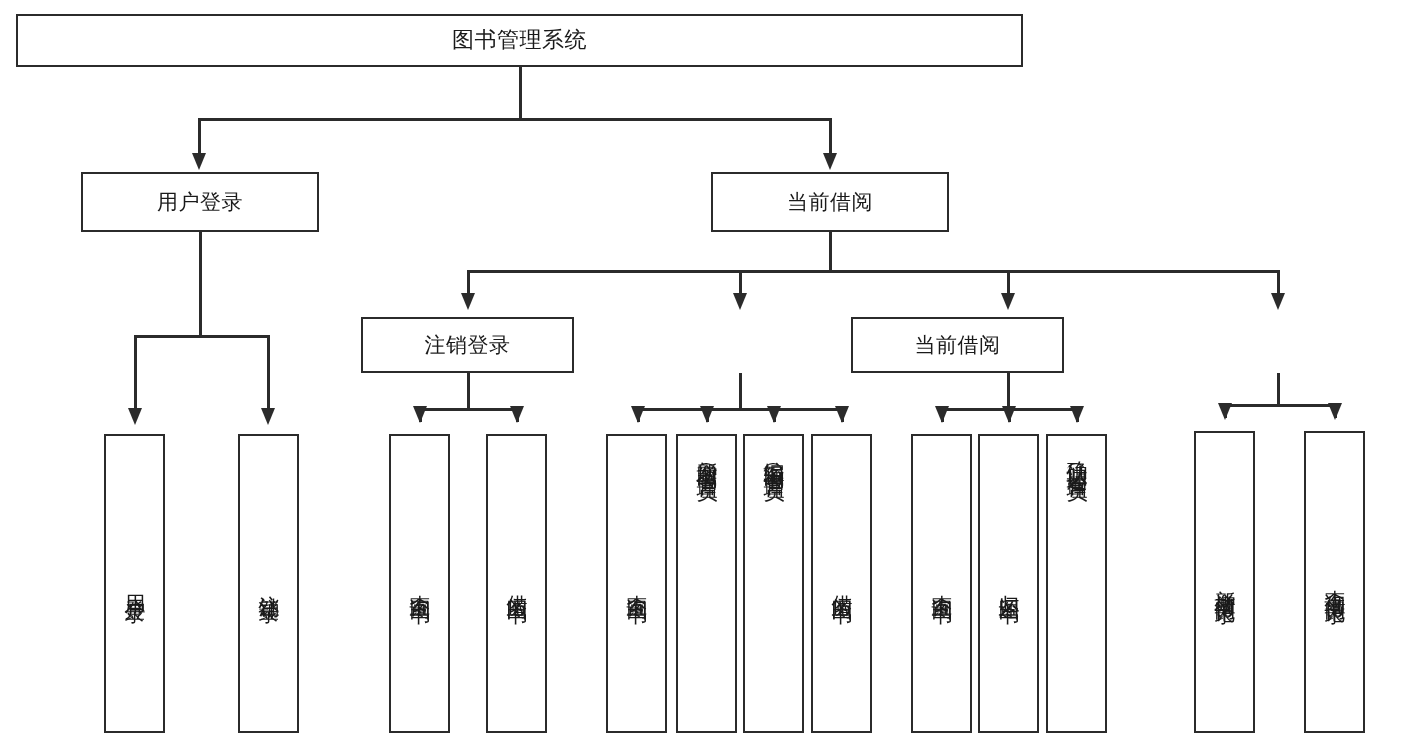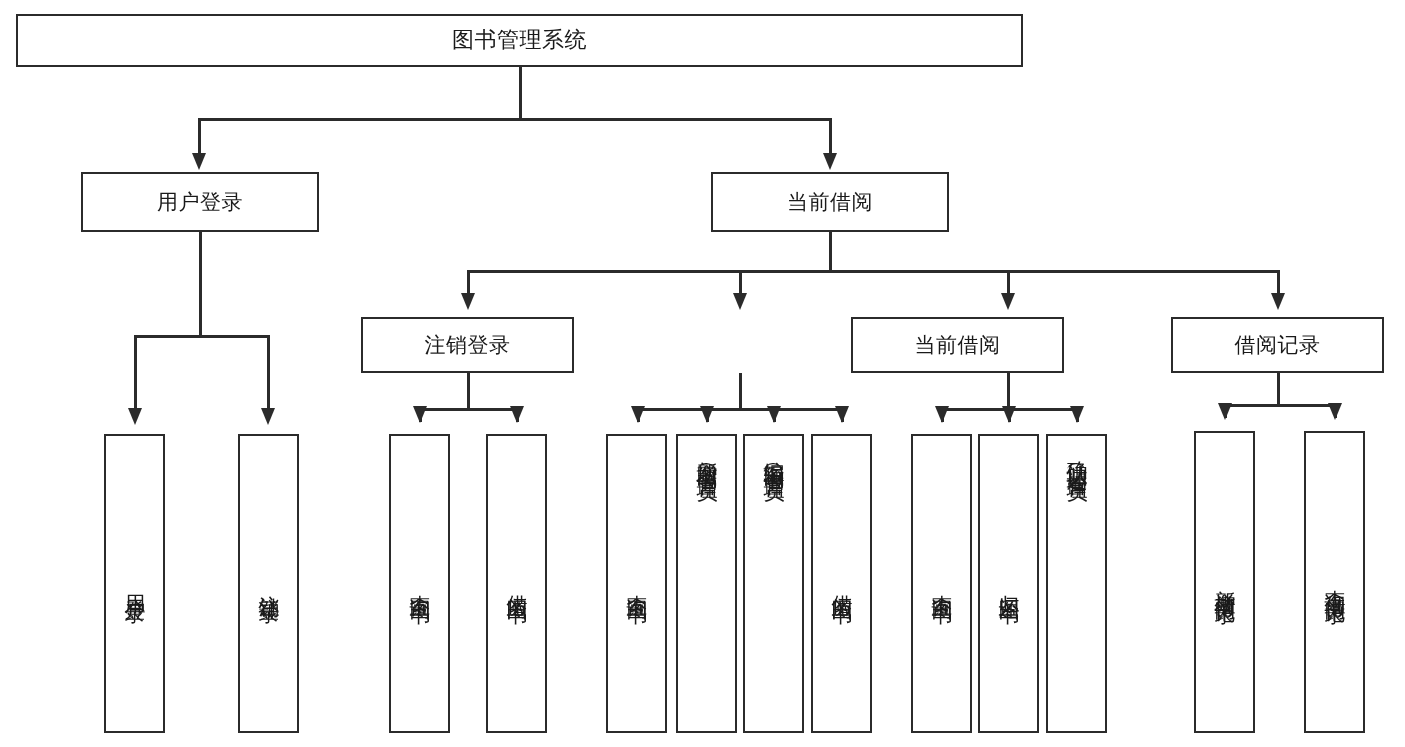--- a/index.html
+++ b/index.html
@@ -135,23 +135,20 @@
 
   <div class="node horizontal" style="left:361px; top:317px; width:213px; height:56px;">
     <span class="node-label">注销登录</span>
   </div>
 
 
   <div class="node horizontal" style="left:851px; top:317px; width:213px; height:56px;">
     <span class="node-label">当前借阅</span>
   </div>
 
-  <div class="node horizontal" style="left:1171px; top:317px; width:213px; height:56px;">
-    <span class="node-label">借阅记录</span>
-  </div>
 
   <div class="edge v" style="left:467px; top:373px; height:35px;"></div>
   <div class="edge h" style="left:419px; top:408px; width:100px;"></div>
   <div class="edge v" style="left:419px; top:408px; height:14px;"></div>
   <div class="edge v" style="left:516px; top:408px; height:14px;"></div>
   <div class="arrow" style="left:413px; top:406px;"></div>
   <div class="arrow" style="left:510px; top:406px;"></div>
 
   <div class="edge v" style="left:739px; top:373px; height:35px;"></div>
   <div class="edge h" style="left:637px; top:408px; width:207px;"></div>

